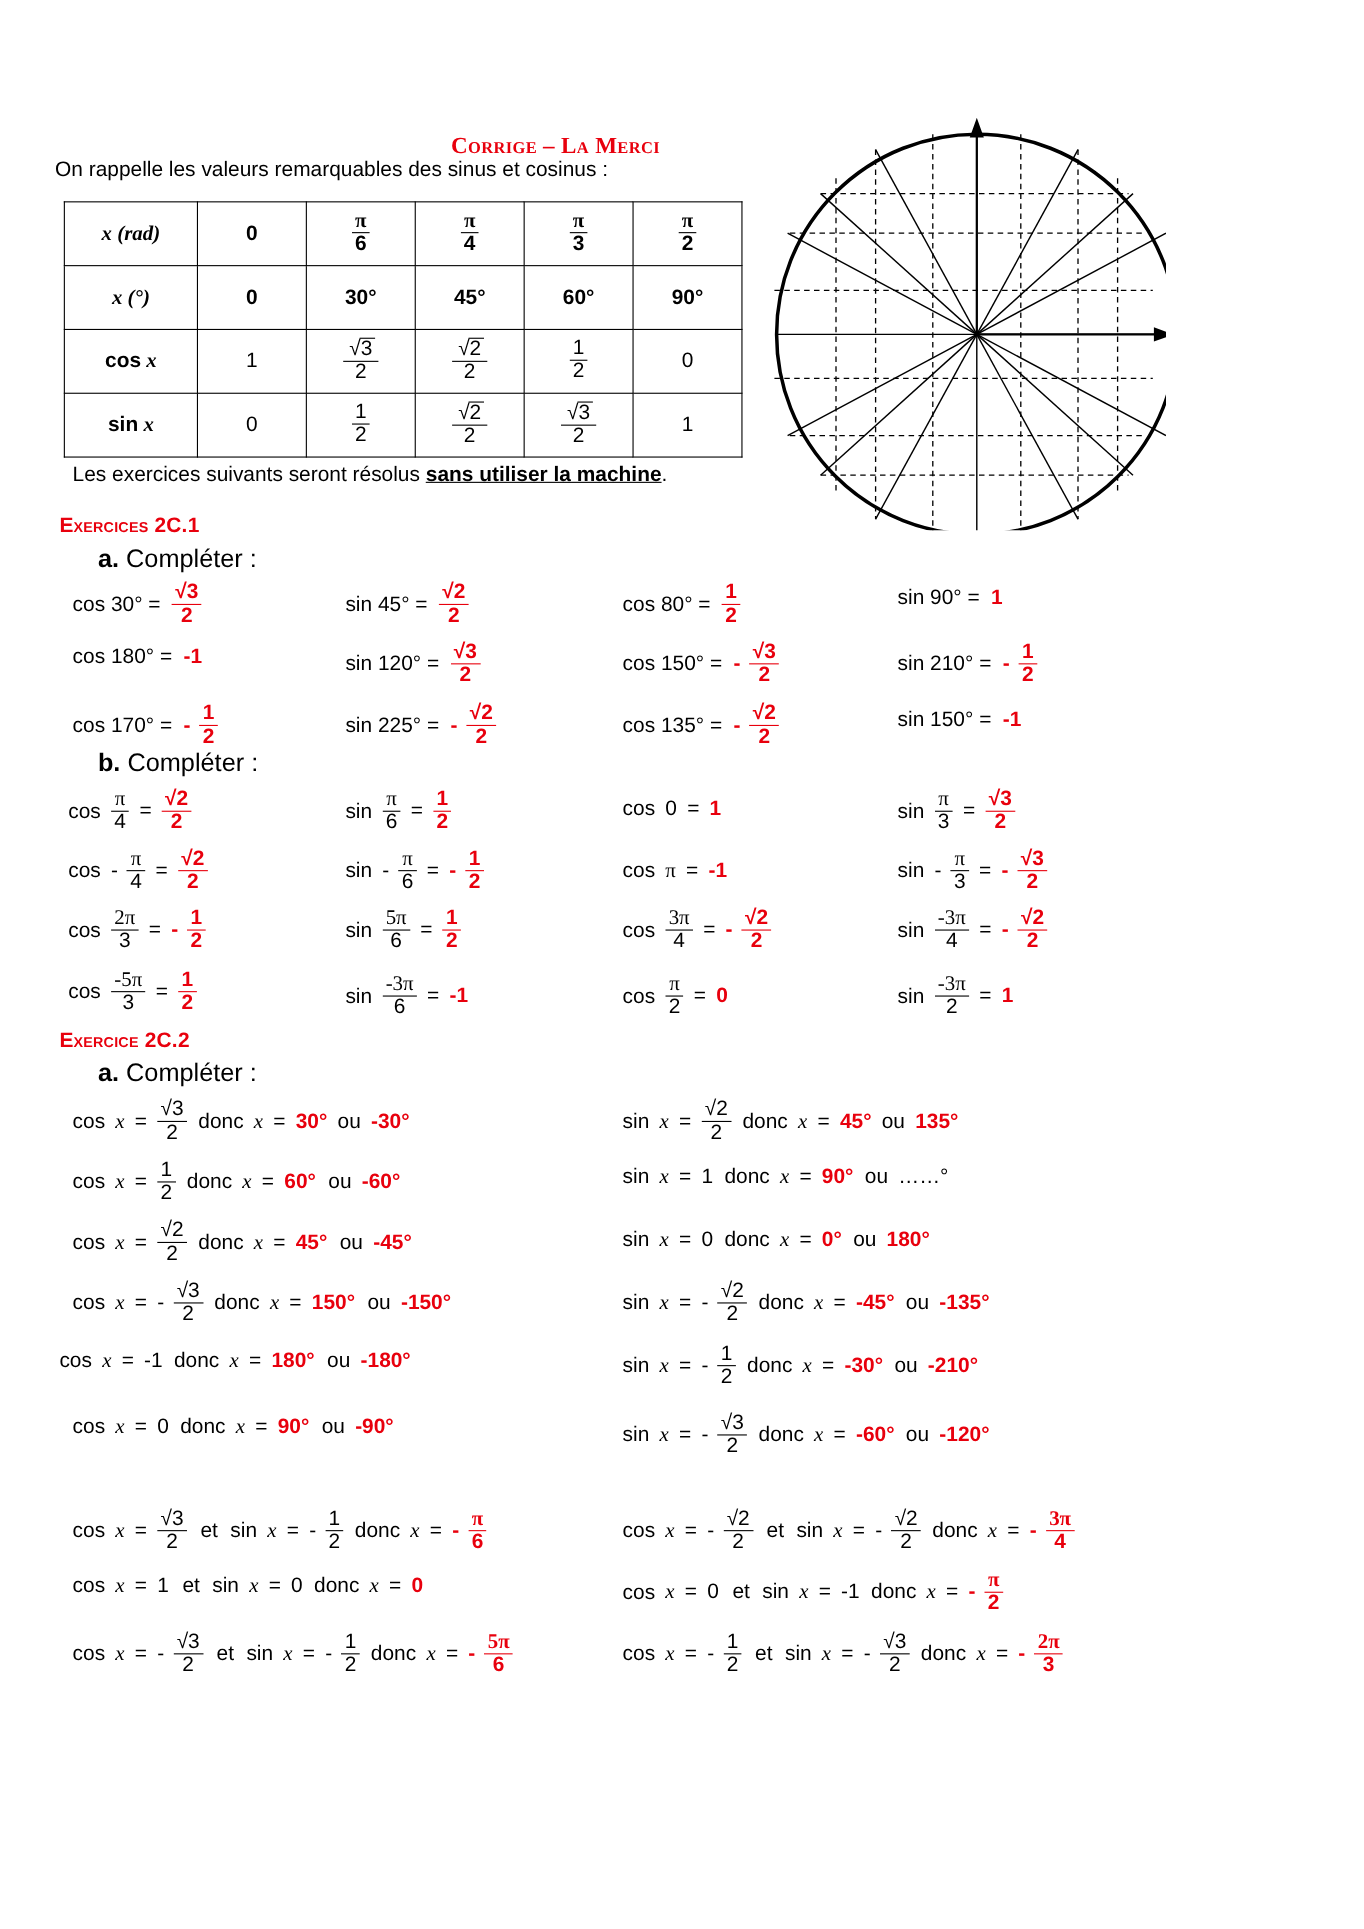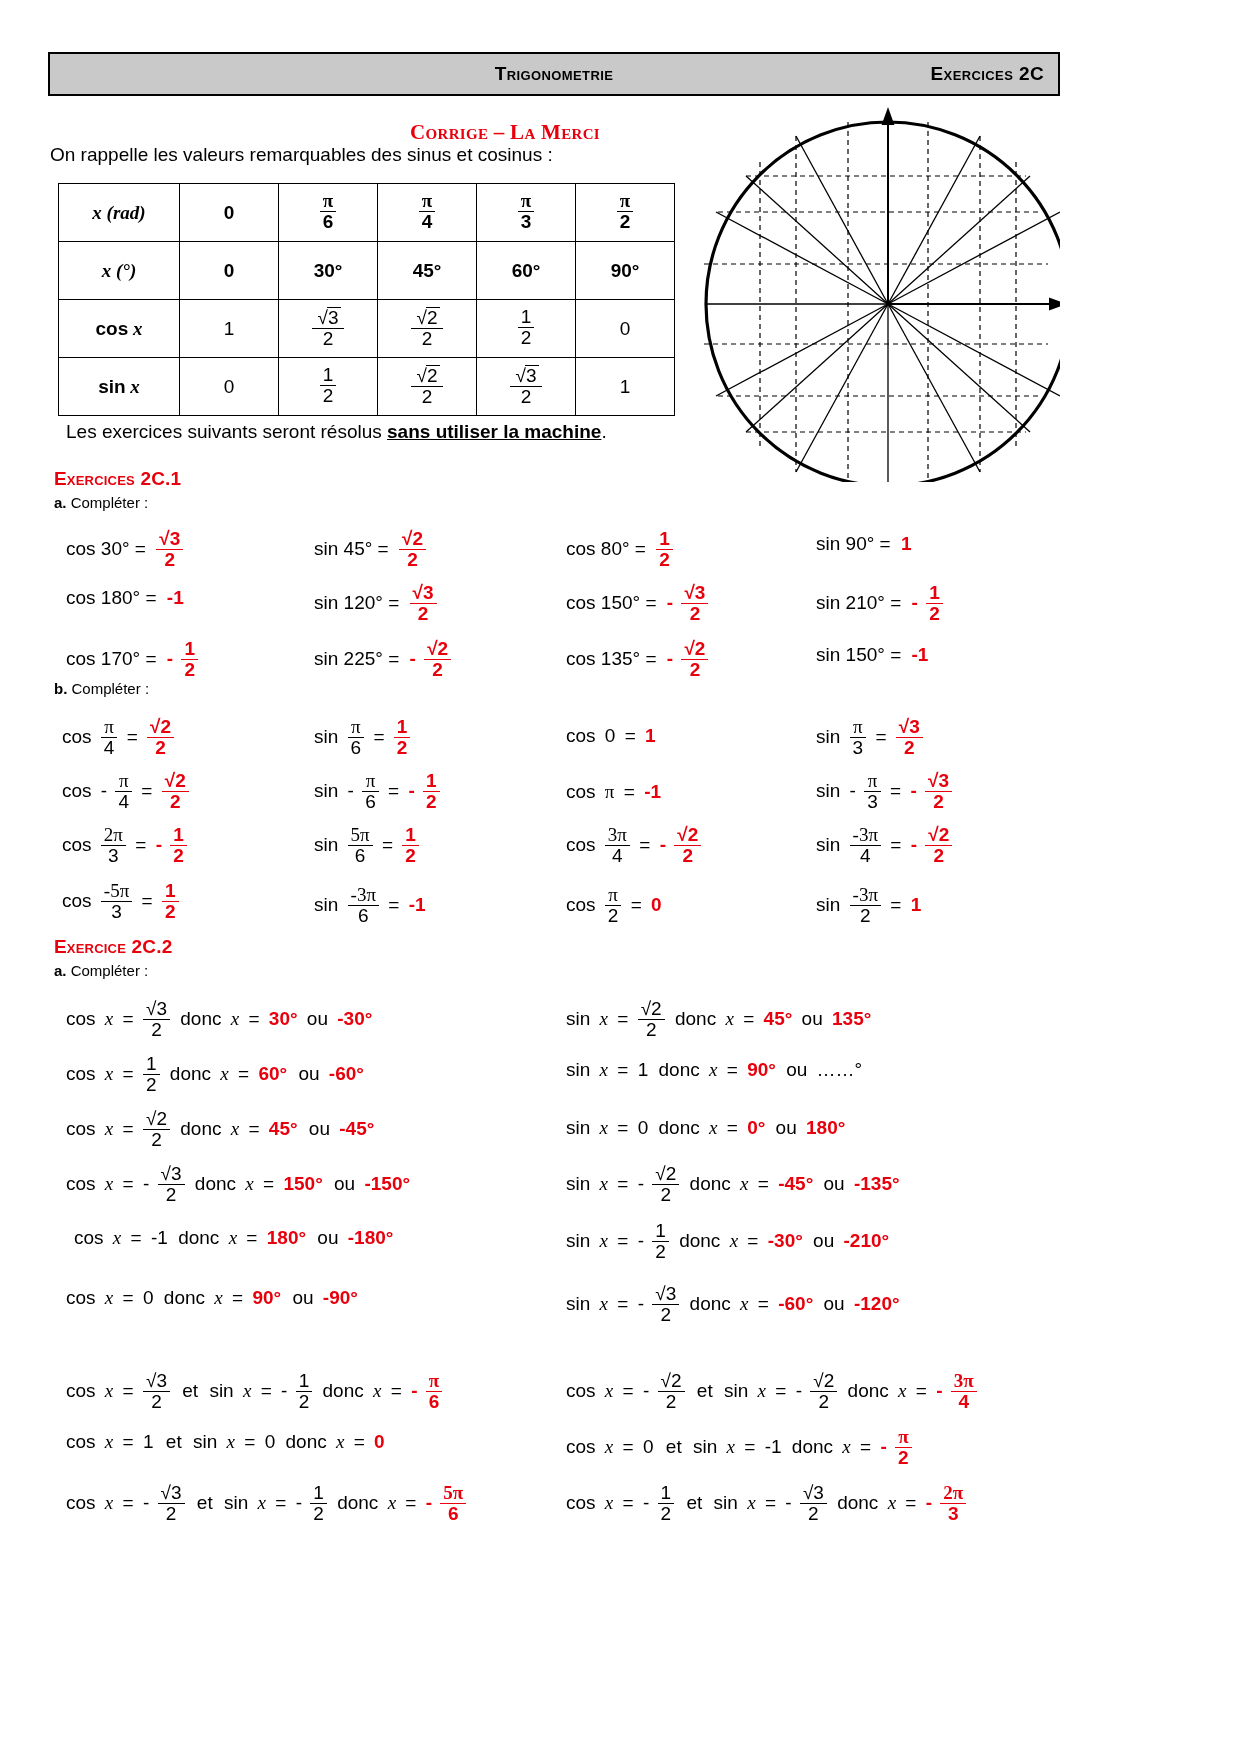--- a/index.html
+++ b/index.html
@@ -145,44 +145,41 @@
   .ex-head {
     position: absolute;
     color: #e8000d;
     font-weight: bold;
     font-size: 19px;
     font-variant: small-caps;
     letter-spacing: 0.2px;
   }
   .sub-head {
     position: absolute;
-    font-size: 15px;
+    font-size: 23px;
+    margin-left: 35px;
   }
   .sub-head b { font-weight: bold; }
 
   
   .mrow {
     position: absolute;
     font-size: 19px;
     white-space: nowrap;
     line-height: 1;
   }
   .red { color: #e8000d; font-weight: bold; }
   .ital { font-style: italic; font-family: "Liberation Serif", serif; }
   .pi { font-family: "Liberation Serif", serif; font-style: normal; }
 </style>
 </head>
 <body>
 
 <div class="page">
 
-  <div class="header-band">
-    <div class="header-title">Trigonometrie</div>
-    <div class="header-right">Exercices 2C</div>
-  </div>
 
   <div class="corrige">Corrige – La Merci</div>
 
   <div class="intro-line">On rappelle les valeurs remarquables des sinus et cosinus :</div>
 
   <table class="vtable">
     <tbody>
         <tr>
       <td class="hd">x (rad)</td>
       <td class="b">0</td>
@@ -648,21 +645,21 @@
       <span class="num">√3</span>
       <span class="den">2</span>
     </span>
     <span style="margin-left:5px;">donc</span>
     <span class="ital" style="margin-left:4px;">x</span>
     <span style="margin-left:4px;">=</span>
     <span class="red" style="margin-left:4px;">150°</span>
     <span style="margin-left:6px;">ou</span>
     <span class="red" style="margin-left:4px;">-150°</span>
   </div>
-  <div class="mrow" style="left:74px; top:1228px;">
+  <div class="mrow" style="left:54px; top:1228px;">
     <span>cos</span>
     <span class="ital" style="margin-left:4px;">x</span>
     <span style="margin-left:4px;">=</span>
     <span style="margin-left:4px;">-1</span>
     <span style="margin-left:5px;">donc</span>
     <span class="ital" style="margin-left:4px;">x</span>
     <span style="margin-left:4px;">=</span>
     <span class="red" style="margin-left:4px;">180°</span>
     <span style="margin-left:6px;">ou</span>
     <span class="red" style="margin-left:4px;">-180°</span>

